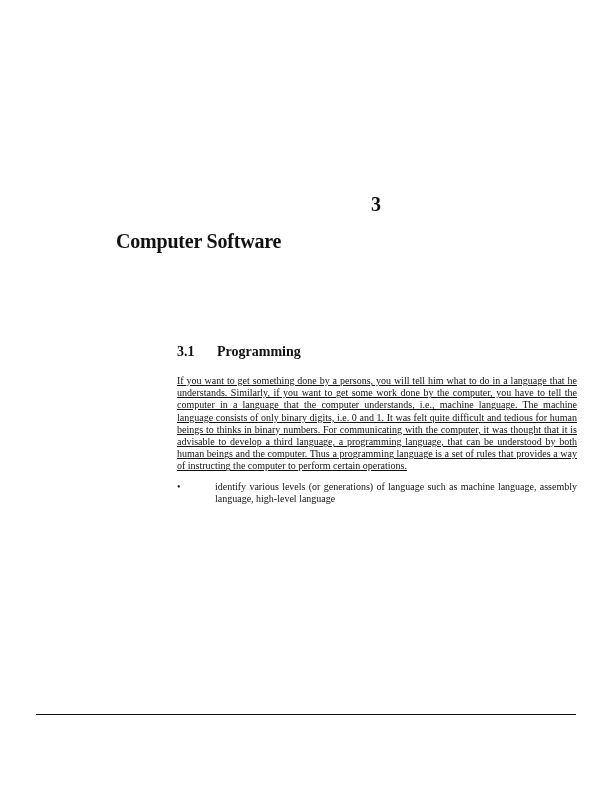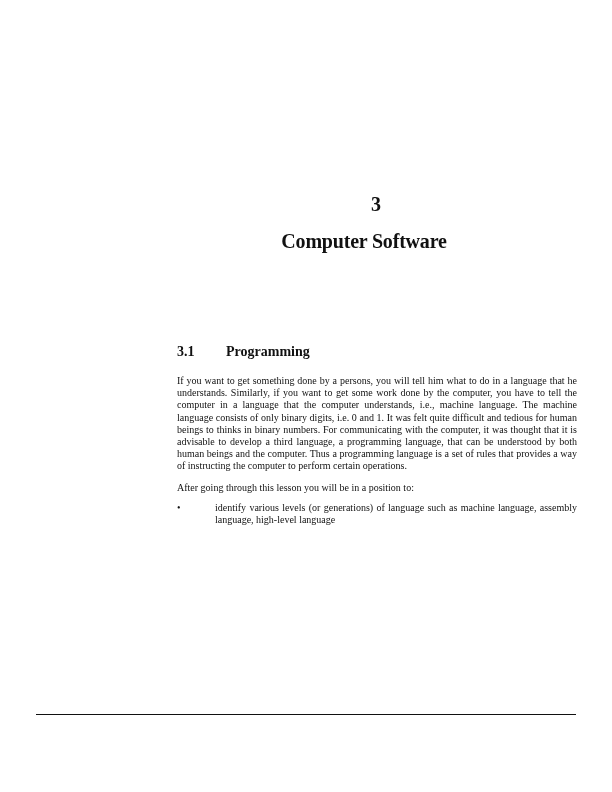--- a/index.html
+++ b/index.html
@@ -25,53 +25,52 @@
       font-size: 20px;
       line-height: 24px;
       padding-left: 140px;
       box-sizing: border-box;
     }
     .chapter-title {
       position: absolute;
       left: 0;
       width: 612px;
       top: 228px;
-      text-align: center;
+      text-align: left;
       font-weight: bold;
       font-size: 20px;
       line-height: 26px;
       padding-left: 116px;
       box-sizing: border-box;
       letter-spacing: -0.2px;
     }
     .content {
       position: absolute;
       left: 177px;
       top: 343px;
       width: 400px;
     }
     .section-heading {
       font-weight: bold;
       font-size: 14px;
       line-height: 18px;
       margin: 0;
       display: flex;
-      gap: 9px;
     }
     .section-num {
       width: 40px;
       display: inline-block;
     }
     .para {
       font-size: 10px;
       line-height: 12.2px;
       text-align: justify;
       margin: 0;
     }
-    .intro-p1 { margin-top: 14px; }
+    .intro-p1 { margin-top: 14px; text-decoration: underline; }
     .intro-p2 { margin-top: 8px; }
     .obj-heading { margin-top: 9px; }
     .obj-intro { margin-top: 9px; }
     .bullet-list {
       list-style: none;
       margin: 8px 0 0 0;
       padding: 0;
     }
     .bullet-item {
       display: flex;
@@ -102,21 +101,20 @@
 <div class="chapter-number">3</div>
 <div class="chapter-title">Computer Software</div>
 
 <div class="content">
   <h2 class="section-heading">
     <span class="section-num">3.1</span>
     <span>Programming</span>
   </h2>
   <p class="para intro-p1">If you want to get something done by a persons, you will tell him what to do in a language that he understands.  Similarly, if you want to get some work done by the computer, you have to tell the computer in a language that the computer understands, i.e., machine language. The machine language consists of only binary digits, i.e. 0 and 1.  It was felt quite difficult and tedious for human beings to thinks in binary numbers.  For communicating with the computer, it was thought that it is advisable to develop a third language, a programming language, that can be understood by both human beings and the computer. Thus a programming language is a set of rules that provides a way of instructing the computer to perform certain operations.</p>
 
-  <p class="para obj-intro">After going through this lesson you will be in a position to:</p>
   <ul class="bullet-list">
     <li class="bullet-item">
       <span class="bullet-mark">•</span>
       <span class="bullet-text">identify various levels (or generations) of language such as machine language, assembly language, high-level language</span>
     </li>
   </ul>
 </div>
 
 <div class="bottom-rule"></div>
 

